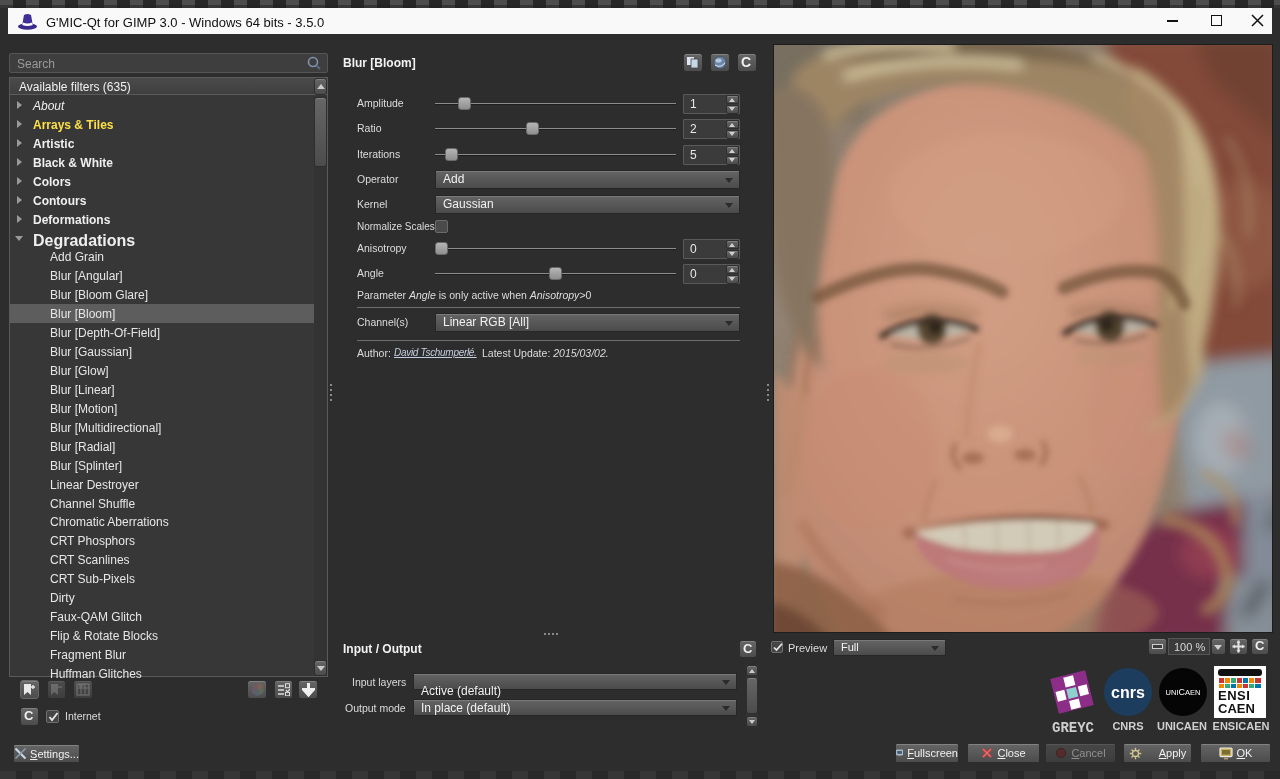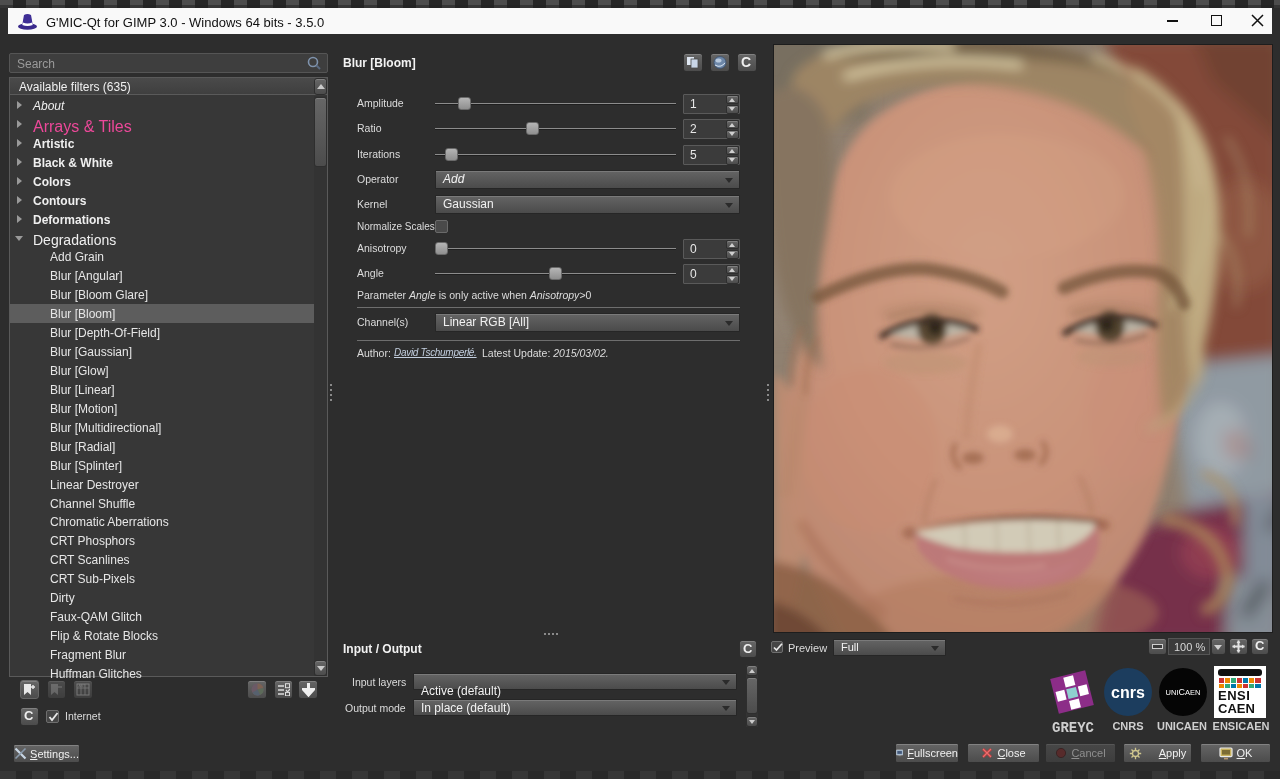--- a/index.html
+++ b/index.html
@@ -42,33 +42,33 @@
     </svg>
 
 <div class="abs" style="left:9px;top:77px;width:319px;height:600px;background:#373737;border:1px solid #5a5a5a;"></div>
 <div class="abs" style="left:10px;top:78px;width:317px;height:17px;background:linear-gradient(#4a4a4a,#3f3f3f);border-bottom:1px solid #5a5a5a;"></div>
 <div class="abs" style="left:19px;top:80px;font-size:12px;color:#f0f0f0;">Available filters (635)</div>
 
 <div id="tree">
 <div class="abs" style="left:17px;top:101px;width:0;height:0;border-top:4px solid transparent;border-bottom:4px solid transparent;border-left:5px solid #9a9a9a;"></div>
 <div class="abs" style="left:33px;top:99px;font-size:12px;font-weight:bold;color:#efefef;font-style:italic;font-weight:normal;white-space:nowrap;">About</div>
 <div class="abs" style="left:17px;top:120px;width:0;height:0;border-top:4px solid transparent;border-bottom:4px solid transparent;border-left:5px solid #9a9a9a;"></div>
-<div class="abs" style="left:33px;top:118px;font-size:16px;font-weight:normal;color:#ec4899;white-space:nowrap;">Arrays &amp; Tiles</div>
+<div class="abs" style="left:33px;top:118px;font-size:12px;font-weight:bold;color:#fde047;white-space:nowrap;">Arrays &amp; Tiles</div>
 <div class="abs" style="left:17px;top:139px;width:0;height:0;border-top:4px solid transparent;border-bottom:4px solid transparent;border-left:5px solid #9a9a9a;"></div>
 <div class="abs" style="left:33px;top:137px;font-size:12px;font-weight:bold;color:#efefef;white-space:nowrap;">Artistic</div>
 <div class="abs" style="left:17px;top:158px;width:0;height:0;border-top:4px solid transparent;border-bottom:4px solid transparent;border-left:5px solid #9a9a9a;"></div>
 <div class="abs" style="left:33px;top:156px;font-size:12px;font-weight:bold;color:#efefef;white-space:nowrap;">Black &amp; White</div>
 <div class="abs" style="left:17px;top:177px;width:0;height:0;border-top:4px solid transparent;border-bottom:4px solid transparent;border-left:5px solid #9a9a9a;"></div>
 <div class="abs" style="left:33px;top:175px;font-size:12px;font-weight:bold;color:#efefef;white-space:nowrap;">Colors</div>
 <div class="abs" style="left:17px;top:196px;width:0;height:0;border-top:4px solid transparent;border-bottom:4px solid transparent;border-left:5px solid #9a9a9a;"></div>
 <div class="abs" style="left:33px;top:194px;font-size:12px;font-weight:bold;color:#efefef;white-space:nowrap;">Contours</div>
 <div class="abs" style="left:17px;top:215px;width:0;height:0;border-top:4px solid transparent;border-bottom:4px solid transparent;border-left:5px solid #9a9a9a;"></div>
 <div class="abs" style="left:33px;top:213px;font-size:12px;font-weight:bold;color:#efefef;white-space:nowrap;">Deformations</div>
 <div class="abs" style="left:15px;top:236px;width:0;height:0;border-left:4px solid transparent;border-right:4px solid transparent;border-top:5px solid #9a9a9a;"></div>
-<div class="abs" style="left:33px;top:232px;font-size:14px;font-weight:normal;color:#efefef;white-space:nowrap;">Degradations</div>
+<div class="abs" style="left:33px;top:232px;font-size:16px;font-weight:bold;color:#efefef;white-space:nowrap;">Degradations</div>
 <div class="abs" style="left:50px;top:250px;font-size:12px;color:#e6e6e6;white-space:nowrap;">Add Grain</div>
 <div class="abs" style="left:50px;top:269px;font-size:12px;color:#e6e6e6;white-space:nowrap;">Blur [Angular]</div>
 <div class="abs" style="left:50px;top:288px;font-size:12px;color:#e6e6e6;white-space:nowrap;">Blur [Bloom Glare]</div>
 <div class="abs" style="left:10px;top:304px;width:304px;height:19px;background:#5d5d5d;"></div>
 <div class="abs" style="left:50px;top:307px;font-size:12px;color:#e6e6e6;white-space:nowrap;">Blur [Bloom]</div>
 <div class="abs" style="left:50px;top:326px;font-size:12px;color:#e6e6e6;white-space:nowrap;">Blur [Depth-Of-Field]</div>
 <div class="abs" style="left:50px;top:345px;font-size:12px;color:#e6e6e6;white-space:nowrap;">Blur [Gaussian]</div>
 <div class="abs" style="left:50px;top:364px;font-size:12px;color:#e6e6e6;white-space:nowrap;">Blur [Glow]</div>
 <div class="abs" style="left:50px;top:383px;font-size:12px;color:#e6e6e6;white-space:nowrap;">Blur [Linear]</div>
 <div class="abs" style="left:50px;top:402px;font-size:12px;color:#e6e6e6;white-space:nowrap;">Blur [Motion]</div>
@@ -186,21 +186,21 @@
 <div class="abs txt" style="left:357px;top:148px;">Iterations</div>
 <div class="abs" style="left:435px;top:154px;width:241px;height:2px;background:#8c8c8c;border-bottom:1px solid #1e1e1e;"></div>
 <div class="abs" style="left:445px;top:148px;width:13px;height:13px;background:linear-gradient(#b5b5b5,#8f8f8f);border:1px solid #6a6a6a;border-radius:3px;"></div>
 <div class="abs" style="left:683px;top:145px;width:57px;height:20px;background:#3b3b3b;border:1px solid #5a5a5a;border-radius:1px;"></div>
 <div class="abs" style="left:690px;top:148px;font-size:12px;color:#e8e8e8;">5</div>
 <div class="abs tbtn" style="left:726px;top:146px;width:13px;height:9px;border-radius:2px;"></div>
 <div class="abs tbtn" style="left:726px;top:156px;width:13px;height:9px;border-radius:2px;"></div>
 <div class="abs" style="left:729px;top:149px;width:0;height:0;border-left:3.5px solid transparent;border-right:3.5px solid transparent;border-bottom:4px solid #cfcfcf;"></div>
 <div class="abs" style="left:729px;top:158px;width:0;height:0;border-left:3.5px solid transparent;border-right:3.5px solid transparent;border-top:4px solid #cfcfcf;"></div>
 <div class="abs txt" style="left:357px;top:173px;">Operator</div>
-<div class="abs combo" style="left:435px;top:170px;width:305px;height:19px;font-style:italic;"><span style="position:relative;top:0px;">Add</span><span class="arr"></span></div>
+<div class="abs combo" style="left:435px;top:170px;width:305px;height:19px;"><span style="position:relative;top:0px;">Add</span><span class="arr"></span></div>
 <div class="abs txt" style="left:357px;top:198px;">Kernel</div>
 <div class="abs combo" style="left:435px;top:195px;width:305px;height:19px;"><span style="position:relative;top:0px;">Gaussian</span><span class="arr"></span></div>
 <div class="abs txt" style="left:357px;top:221px;font-size:10px;">Normalize Scales</div>
 <div class="abs" style="left:435px;top:220px;width:13px;height:13px;background:#4a4a4a;border:1px solid #6a6a6a;border-radius:2px;"></div>
 <div class="abs txt" style="left:357px;top:242px;">Anisotropy</div>
 <div class="abs" style="left:435px;top:248px;width:241px;height:2px;background:#8c8c8c;border-bottom:1px solid #1e1e1e;"></div>
 <div class="abs" style="left:435px;top:242px;width:13px;height:13px;background:linear-gradient(#b5b5b5,#8f8f8f);border:1px solid #6a6a6a;border-radius:3px;"></div>
 <div class="abs" style="left:683px;top:239px;width:57px;height:20px;background:#3b3b3b;border:1px solid #5a5a5a;border-radius:1px;"></div>
 <div class="abs" style="left:690px;top:242px;font-size:12px;color:#e8e8e8;">0</div>
 <div class="abs tbtn" style="left:726px;top:240px;width:13px;height:9px;border-radius:2px;"></div>

